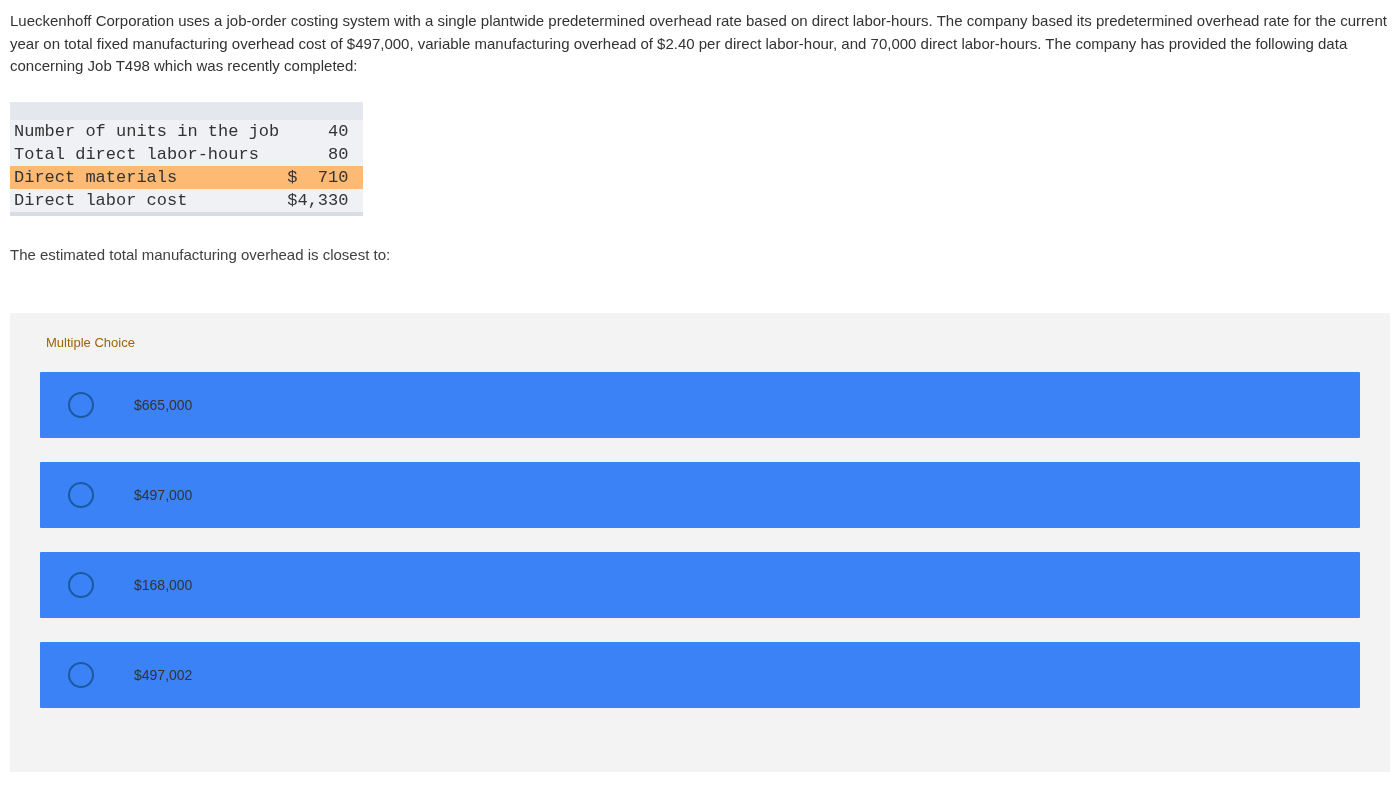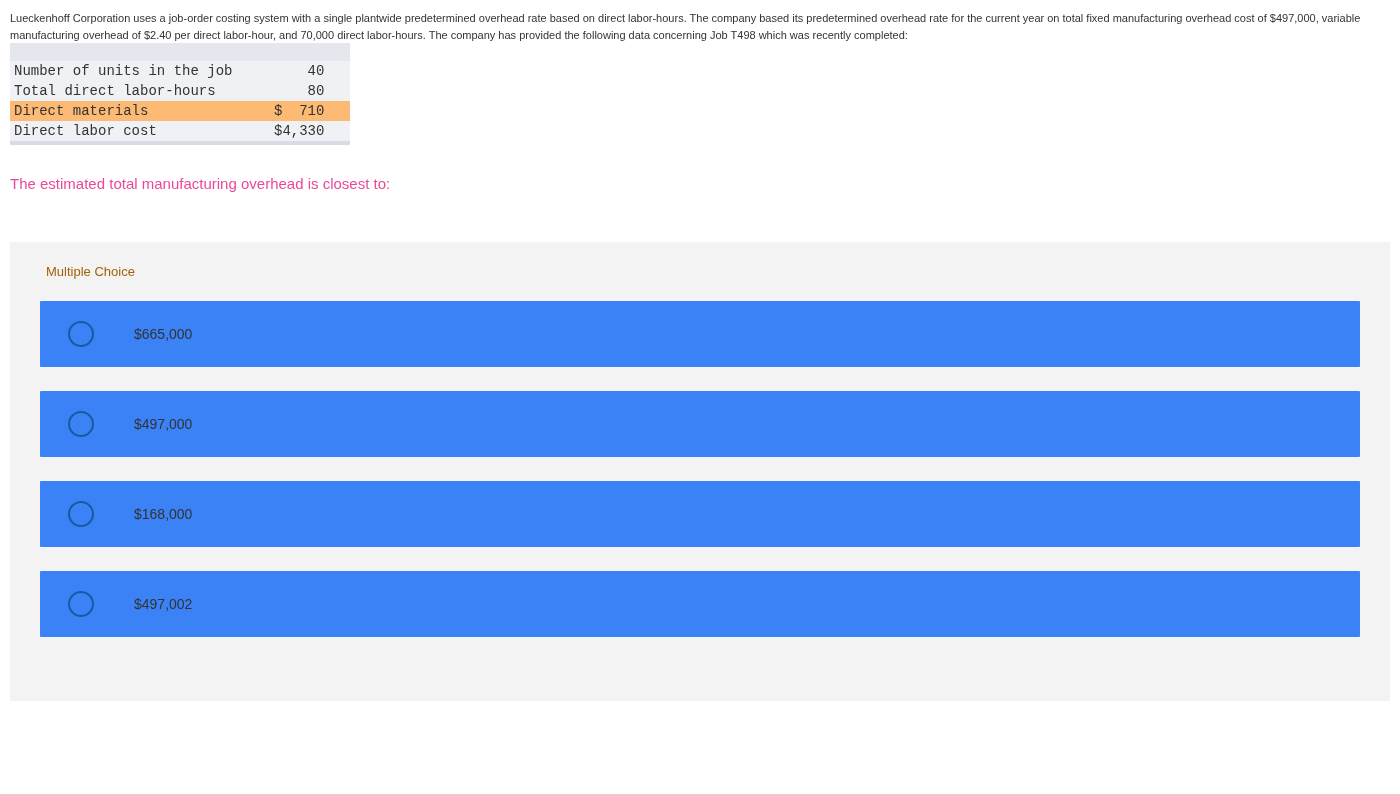--- a/index.html
+++ b/index.html
@@ -4,29 +4,30 @@
   <style>
     * { margin: 0; padding: 0; box-sizing: border-box; }
     body {
       font-family: Arial, Helvetica, sans-serif;
       background: #ffffff;
       color: #333;
       padding: 10px;
       width: 1400px;
     }
     .question-text {
-      font-size: 11px;
+      font-size: 15px;
       line-height: 1.5;
       color: #333;
+      margin-bottom: 24px;
     }
     .data-table {
       border-collapse: collapse;
       margin-bottom: 30px;
       font-family: "Courier New", Courier, monospace;
-      font-size: 14px;
+      font-size: 17px;
     }
     .data-table td {
       padding: 2px 4px;
       white-space: pre;
     }
     .header-bar {
       height: 18px;
       background: #e5e7ee;
       width: 100%;
     }
@@ -38,21 +39,21 @@
     }
     .label-cell { width: 260px; }
     .val-cell { text-align: left; width: 80px; }
     .footer-bar {
       height: 4px;
       background: #d8dce5;
       width: 100%;
     }
     .question-prompt {
       font-size: 15px;
-      color: #ec4899;
+      color: #404040;
       margin-bottom: 50px;
       margin-top: 28px;
     }
     .mc-container {
       background: #f3f3f3;
       padding: 22px 0 40px 0;
     }
     .mc-title {
       font-size: 13px;
       color: #a16207;

